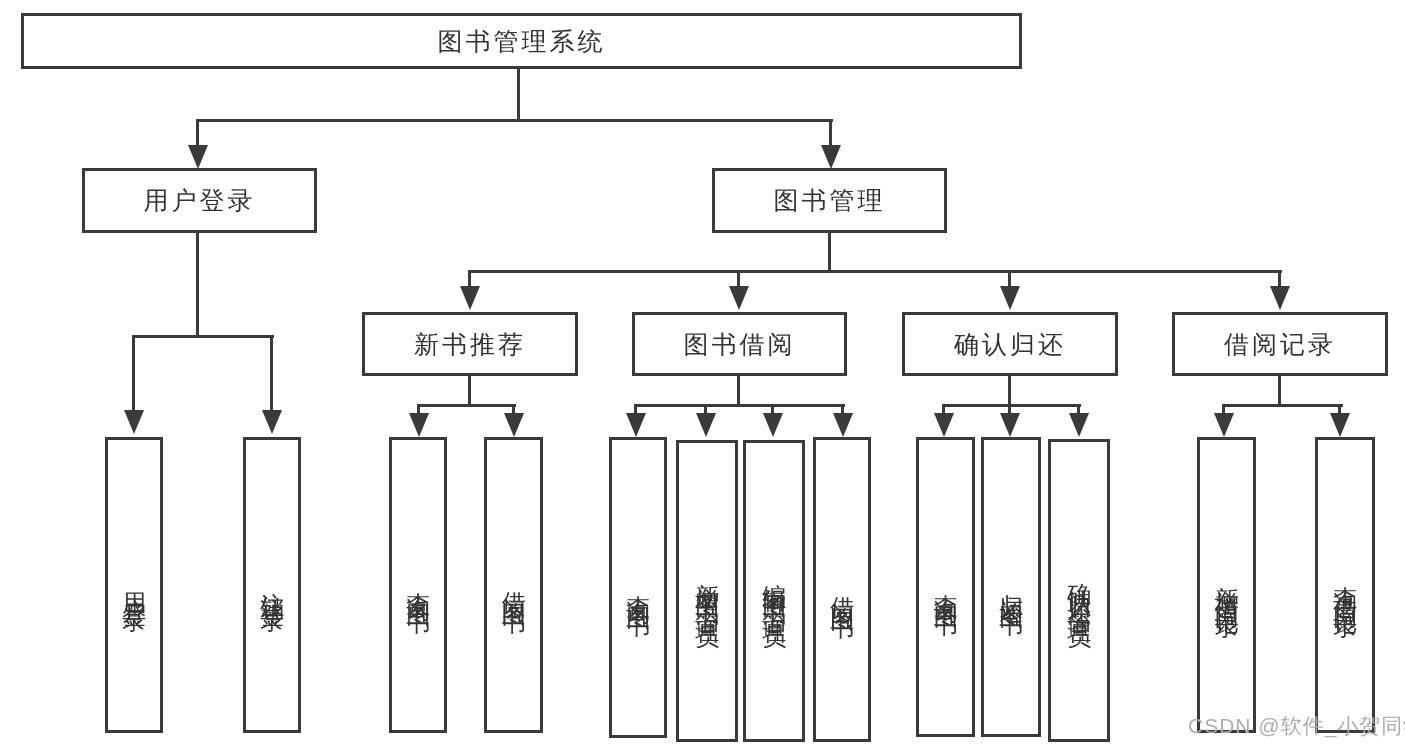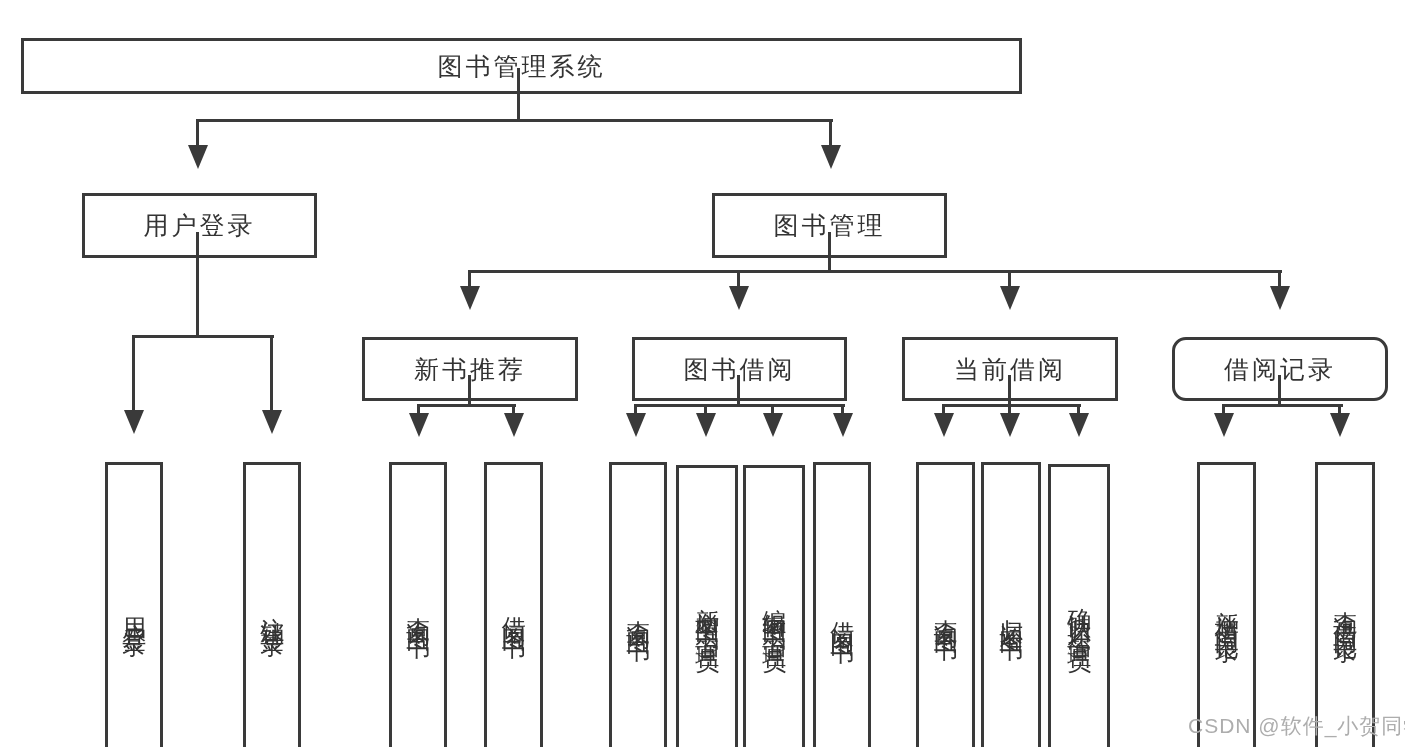--- a/index.html
+++ b/index.html
@@ -20,21 +20,20 @@
     position:absolute;
     box-sizing:border-box;
     background:#fff;
     border:3px solid var(--line);
     color:var(--text);
     display:flex;align-items:center;justify-content:center;
     font-size:25px;
     letter-spacing:3px;
     text-align:center;
     white-space:nowrap;
-    margin-top:25px;
   }
   .vbox{
     writing-mode:vertical-rl;
     text-orientation:mixed;
     font-size:24px;
     letter-spacing:6px;
     line-height:1.1;
     white-space:normal;
   }
   .ln{position:absolute;background:var(--line);}
@@ -86,22 +85,22 @@
   <div class="ar" style="left:460px;top:286px;"></div>
   <div class="ln v" style="left:737px;top:270px;height:16px;"></div>
   <div class="ar" style="left:729px;top:286px;"></div>
   <div class="ln v" style="left:1008px;top:270px;height:16px;"></div>
   <div class="ar" style="left:1000px;top:286px;"></div>
   <div class="ln v" style="left:1278px;top:270px;height:16px;"></div>
   <div class="ar" style="left:1270px;top:286px;"></div>
 
   <div class="box" style="left:632px;top:312px;width:215px;height:64px;">图书借阅</div>
   <div class="box" style="left:362px;top:312px;width:216px;height:64px;">新书推荐</div>
-  <div class="box" style="left:902px;top:312px;width:216px;height:64px;">当前借阅</div>
-  <div class="box" style="left:1172px;top:312px;width:216px;height:64px;border-radius:14px;">借阅记录</div>
+  <div class="box" style="left:902px;top:312px;width:216px;height:64px;">确认归还</div>
+  <div class="box" style="left:1172px;top:312px;width:216px;height:64px;">借阅记录</div>
 
   <div class="ln v" style="left:468px;top:375px;height:32px;"></div>
   <div class="ln h" style="left:417px;top:404px;width:99px;"></div>
   <div class="ln v" style="left:417px;top:404px;height:9px;"></div>
   <div class="ar" style="left:409px;top:413px;"></div>
   <div class="ln v" style="left:512px;top:404px;height:9px;"></div>
   <div class="ar" style="left:504px;top:413px;"></div>
 
   <div class="ln v" style="left:737px;top:375px;height:32px;"></div>
   <div class="ln h" style="left:634px;top:404px;width:211px;"></div>

